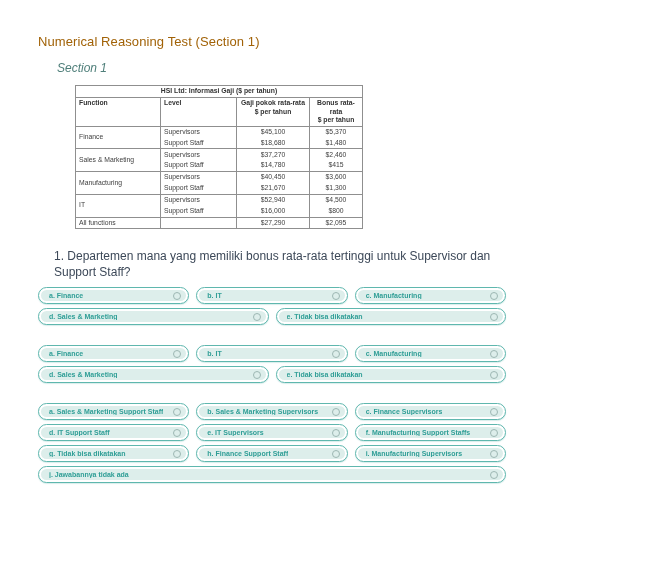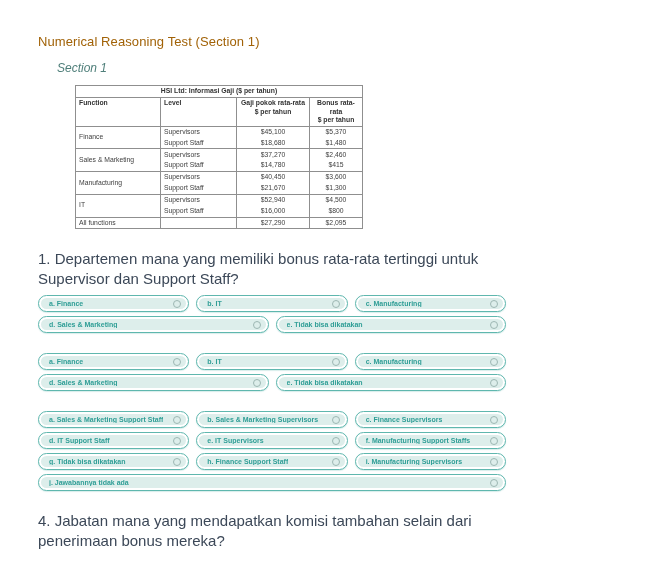--- a/index.html
+++ b/index.html
@@ -39,21 +39,21 @@
   tr.col-heads th:first-child, tr.col-heads th:nth-child(2) { text-align: left; }
   tbody td { border-left: 1px solid #8f8f8f; border-right: 1px solid #8f8f8f; }
   tbody tr.group-start td { border-top: 1px solid #8f8f8f; }
   tbody tr:last-child td { border-bottom: 1px solid #8f8f8f; }
   td.fn, td.lv { text-align: left; }
   td.num { text-align: center; }
 
   
   .question { margin-top: 20px; width: 470px; }
   .q-text {
-    font-size: 15px; line-height: 1.33; margin: 0 0 6px 0;
+    font-size: 12px; line-height: 1.33; margin: 0 0 6px 16px;
     color: #3c4858; max-width: 470px;
   }
   .opt-grid { display: flex; flex-direction: column; gap: 4px; width: 468px; }
   .opt-row { display: flex; gap: 7px; }
   .pill {
     flex: 1; border: 1px solid #5fb7ae; border-radius: 9px;
     padding: 2px; background: #ffffff; cursor: pointer;
     box-shadow: 0 1px 1px rgba(95,183,174,0.25);
   }
   .pill-inner {
@@ -307,18 +307,14 @@
   <div class="pill">
     <div class="pill-inner">
       <span class="pill-label">j. Jawabannya tidak ada</span>
       <span class="radio"></span>
     </div>
   </div>
 </div>
         </div>
   </section>
 
-  <section class="question">
-    <p class="q-text">4. Jabatan mana yang mendapatkan komisi tambahan selain dari penerimaan bonus mereka?</p>
-
-  </section>
 </div>
 </div>
 
 </body></html>

